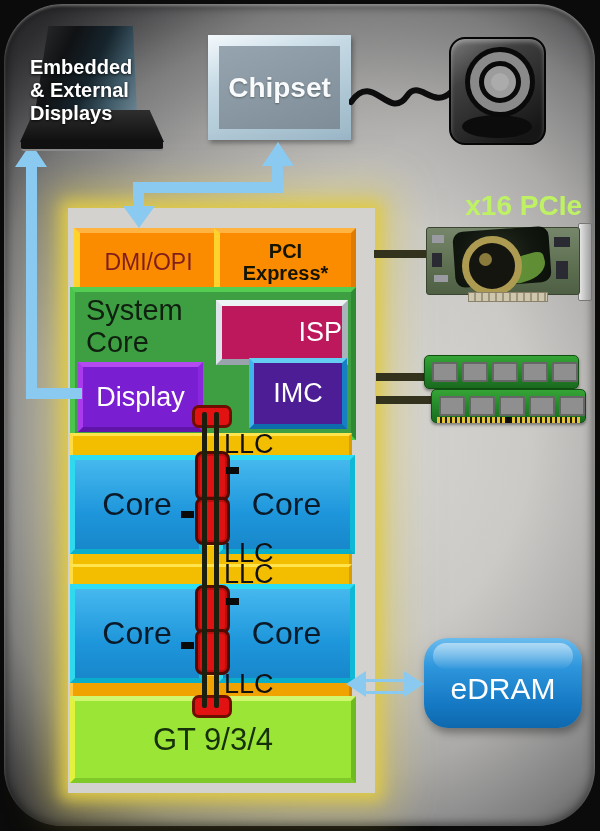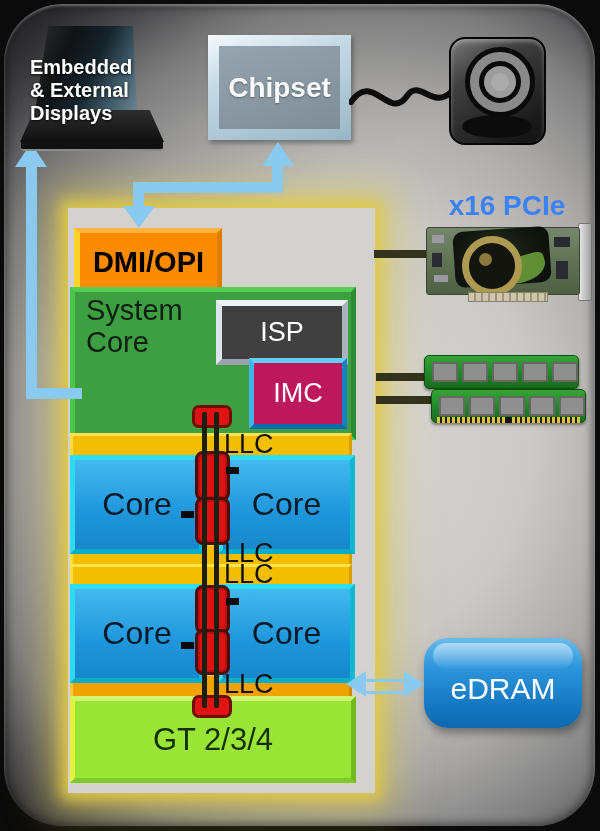--- a/index.html
+++ b/index.html
@@ -17,36 +17,36 @@
     box-shadow: inset 0 2px 3px rgba(255,255,255,0.35), inset 0 0 8px 3px rgba(0,0,0,0.45);}
 
   
   .die{left:68px;top:208px;width:307px;height:585px;background:#d4d2ce;
     box-shadow:0 0 14px 7px rgba(222,201,72,0.95), 0 0 36px 20px rgba(222,201,72,0.5);z-index:2;}
 
   
   .box-orange{background:#fb8c00;border:5px solid;border-width:5px 5px 6px 6px;
     border-color:#ffb340 #e07b00 #c06000 #ffd22e;}
   .box-sa{background:#3d9f42;border:5px solid;border-color:#53ce53 #2e8a33 #47d347 #4dc44d;}
-  .box-isp{background:#404040;border:6px solid;border-color:#edf2f5 #a9b3ba #98a3ab #dce4ea;}
+  .box-isp{background:#be185d;border:6px solid;border-color:#edf2f5 #a9b3ba #98a3ab #dce4ea;justify-content:flex-end;}
   .box-display{background:#7a1ed2;border:5px solid;border-color:#b44bf0 #8a26dc #6014a8 #a93bec;}
-  .box-imc{background:#be185d;border:5px solid;border-color:#66cdf2 #1780c4 #0f6cac #3fb5ec;}
+  .box-imc{background:#4c1d95;border:5px solid;border-color:#66cdf2 #1780c4 #0f6cac #3fb5ec;}
   .bar-llc{background:#f3bd00;border:3px solid;border-color:#ffe44e #d89e00 #ffec5a #ffdd42;}
   .bar-llc-orange{background:#f0a300;border:3px solid;border-color:#ffd04e #d08800 #ffdc5a #ffc842;}
   .box-core{background:linear-gradient(180deg,#45b8ee 0%,#1e96db 60%,#1887cb 100%);
     border:5px solid;border-color:#2fddf2 #0fb9d6 #0aaecb #2fd9ee;}
   .box-gt{background:#9be537;border:5px solid;border-color:#cff66e #6fba1f #7fca28 #e3f23c;}
-  .lbl-dmi{font-weight:bold;font-size:29px;color:#000000;}
+  .lbl-dmi{font-weight:normal;font-size:23px;color:#7f1d1d;}
   .lbl-pcie{font-weight:bold;font-size:20px;line-height:1.12;color:#141400;}
   .lbl-sa{font-size:29px;line-height:1.12;color:#102010;}
   .lbl-white{font-size:27px;color:#ffffff;}
   .lbl-core{font-size:32px;color:#0a1a28;}
   .lbl-llc{font-size:27px;color:#111;line-height:28px;z-index:7;}
   .lbl-gt{font-size:31px;color:#15300a;}
-  .lbl-ext{font-weight:bold;font-size:28px;color:#3b82f6;text-align:center;}
+  .lbl-ext{font-weight:bold;font-size:28px;color:#bef264;text-align:right;}
   .lbl-chipset{font-weight:bold;font-size:28px;color:#f8fafc;text-shadow:0 1px 2px rgba(0,0,0,0.35);}
   .lbl-edram{font-size:30px;color:#fff;}
   .lbl-displays{font-weight:bold;font-size:20px;line-height:1.16;color:#fff;
     text-shadow:0 1px 3px rgba(0,0,0,0.85);z-index:12;}
 
   
   .ring-line{width:5px;background:#1c1e0e;border-radius:2px;z-index:6;}
   .ring-cap{width:34px;height:17px;background:#e31212;border:3px solid #6e0e00;border-radius:7px;z-index:5;}
   .ring-seg{width:29px;background:#dd1212;border:3px solid #4f0a02;border-radius:8px;z-index:5;
     box-shadow:inset 0 0 0 2px rgba(120,10,5,0.35);}
@@ -174,26 +174,33 @@
 
   <div class="abs tri tri-left" style="left:346px;top:671px;"></div>
   <div class="abs dbl-shaft" style="left:362px;top:679px;"></div>
   <div class="abs tri tri-right" style="left:404px;top:671px;"></div>
 
   <div class="abs die"></div>
 
   <div class="abs box-orange flexc" style="left:74px;top:228px;width:137px;height:58px;z-index:3;">
     <span class="lbl-dmi">DMI/OPI</span>
   </div>
+  <div class="abs box-orange flexc" style="left:214px;top:228px;width:131px;height:58px;z-index:3;">
+    <span class="lbl-pcie preline">PCI
+Express*</span>
+  </div>
 
   <div class="abs box-sa" style="left:70px;top:287px;width:276px;height:143px;z-index:3;"></div>
   <div class="abs lbl-sa preline" style="left:86px;top:294px;z-index:4;">System
 Core</div>
   <div class="abs box-isp flexc" style="left:216px;top:300px;width:120px;height:53px;z-index:4;">
     <span class="lbl-white">ISP</span>
+  </div>
+  <div class="abs box-display flexc" style="left:78px;top:362px;width:115px;height:60px;z-index:4;">
+    <span class="lbl-white">Display</span>
   </div>
   <div class="abs box-imc flexc" style="left:249px;top:358px;width:88px;height:61px;z-index:4;">
     <span class="lbl-white">IMC</span>
   </div>
 
   <div class="abs bar-llc" style="left:70px;top:433px;width:276px;height:22px;z-index:3;"></div>
   <div class="abs bar-llc" style="left:70px;top:543px;width:276px;height:20px;z-index:3;"></div>
   <div class="abs bar-llc" style="left:70px;top:564px;width:276px;height:19px;z-index:3;"></div>
   <div class="abs bar-llc-orange" style="left:70px;top:673px;width:276px;height:22px;z-index:3;"></div>
   <div class="abs lbl-llc" style="left:224px;top:430px;">LLC</div>
@@ -208,21 +215,21 @@
     <span class="lbl-core">Core</span>
   </div>
   <div class="abs box-core flexc" style="left:70px;top:584px;width:124px;height:89px;z-index:3;">
     <span class="lbl-core">Core</span>
   </div>
   <div class="abs box-core flexc" style="left:218px;top:584px;width:127px;height:89px;z-index:3;">
     <span class="lbl-core">Core</span>
   </div>
 
   <div class="abs box-gt flexc" style="left:70px;top:696px;width:276px;height:77px;z-index:3;">
-    <span class="lbl-gt">GT 2/3/4</span>
+    <span class="lbl-gt">GT 9/3/4</span>
   </div>
 
   <div class="abs ring-cap" style="left:192px;top:405px;"></div>
   <div class="abs ring-seg" style="left:195px;top:451px;height:44px;"></div>
   <div class="abs ring-seg" style="left:195px;top:497px;height:42px;"></div>
   <div class="abs ring-seg" style="left:195px;top:585px;height:43px;"></div>
   <div class="abs ring-seg" style="left:195px;top:629px;height:40px;"></div>
   <div class="abs ring-cap" style="left:192px;top:695px;"></div>
   <div class="abs ring-line" style="left:202px;top:412px;height:296px;"></div>
   <div class="abs ring-line" style="left:214px;top:412px;height:296px;"></div>

